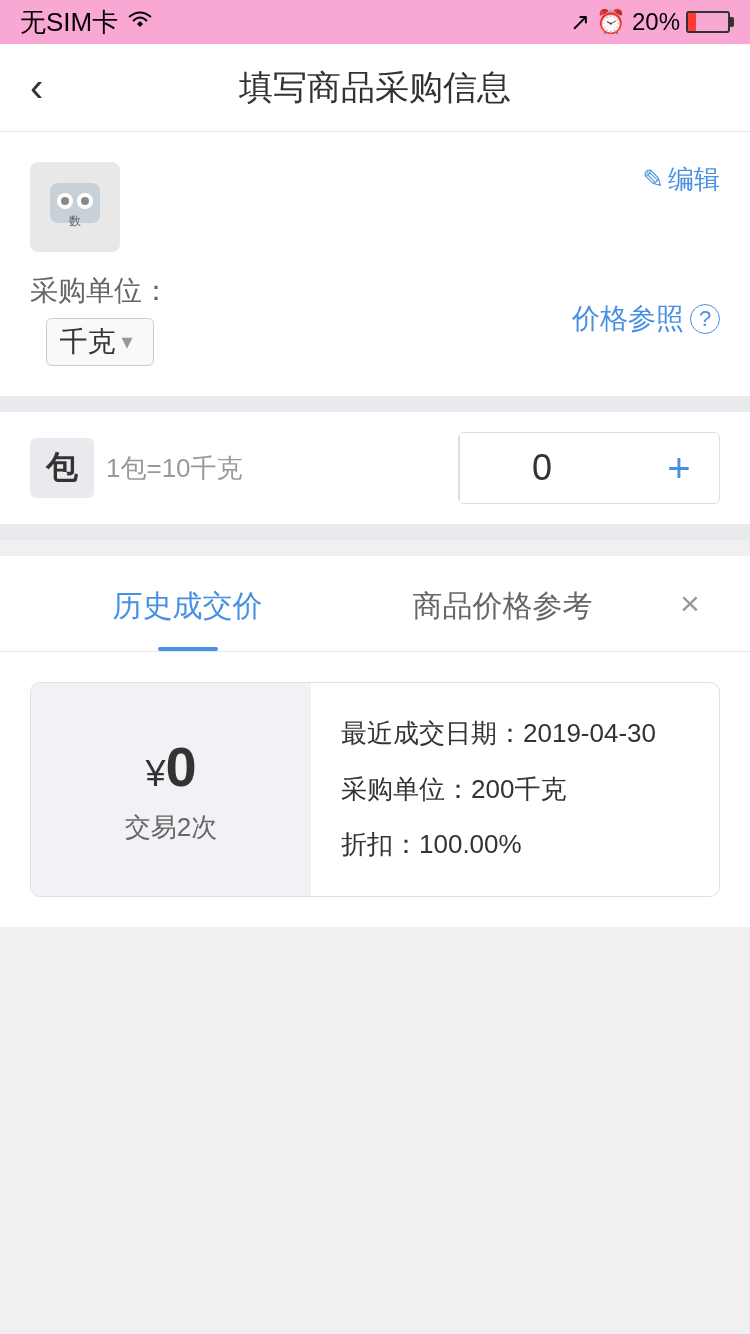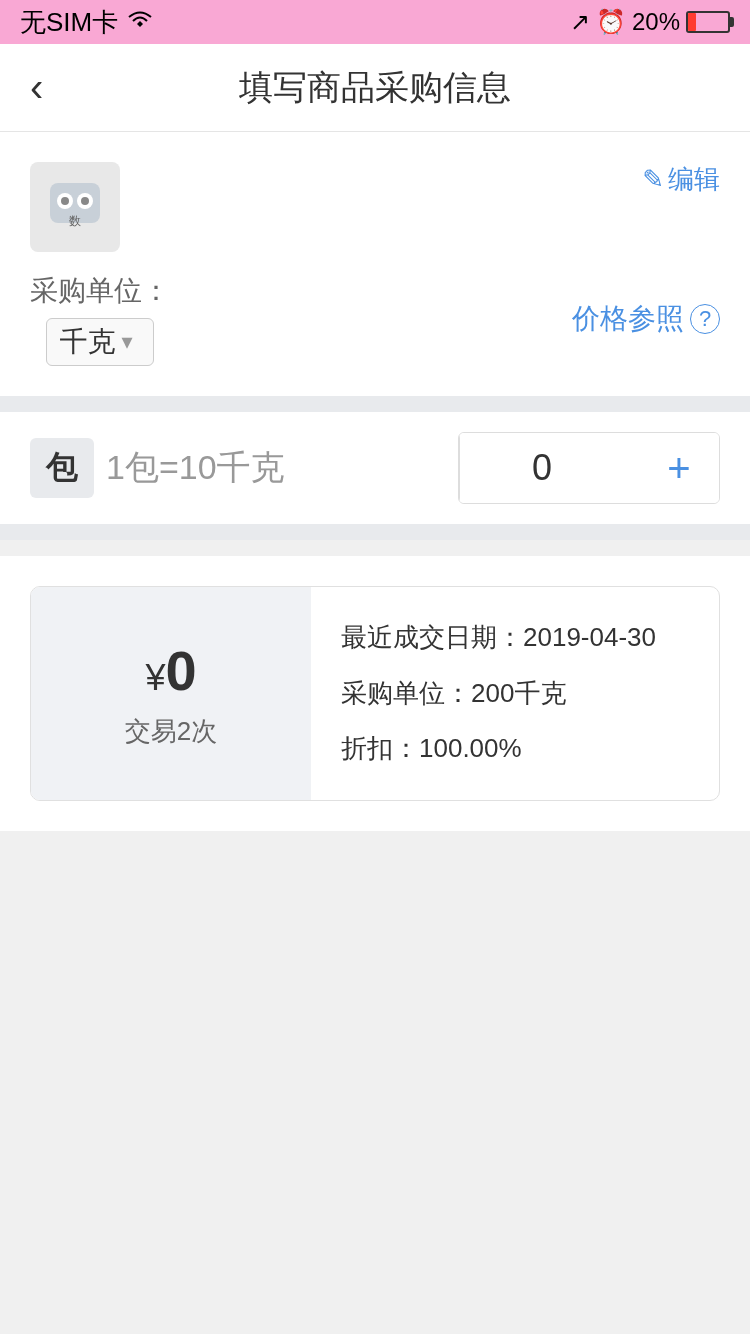--- a/index.html
+++ b/index.html
@@ -177,21 +177,21 @@
     }
     .unit-tag {
       background: #e8eaed;
       color: #333;
       font-size: 32px;
       padding: 8px 16px;
       border-radius: 6px;
       font-weight: 600;
     }
     .unit-conversion {
-      font-size: 34px;
+      font-size: 26px;
       color: #999;
     }
     .quantity-control {
       display: flex;
       align-items: center;
       border: 1px solid #ddd;
       border-radius: 6px;
       overflow: hidden;
     }
     .qty-input {
@@ -400,20 +400,29 @@
     <div class="quantity-control">
       <input class="qty-input" type="number" value="0" style="">
       <button class="qty-plus">+</button>
     </div>
   </div>
 
   <div class="divider-gray"></div>
 
   <div class="bottom-sheet">
 
+    <div class="tab-bar">
+      <div class="tab-item active">
+        <span>历史成交价</span>
+      </div>
+      <div class="tab-item inactive">
+        <span>商品价格参考</span>
+      </div>
+      <div class="tab-close">×</div>
+    </div>
 
     <div class="transaction-section">
       <div class="transaction-card">
         <div class="transaction-left">
           <div class="transaction-price">
             <span class="transaction-price-symbol">¥</span><span>0</span>
           </div>
           <div class="transaction-count">交易2次</div>
         </div>
         <div class="transaction-right">

